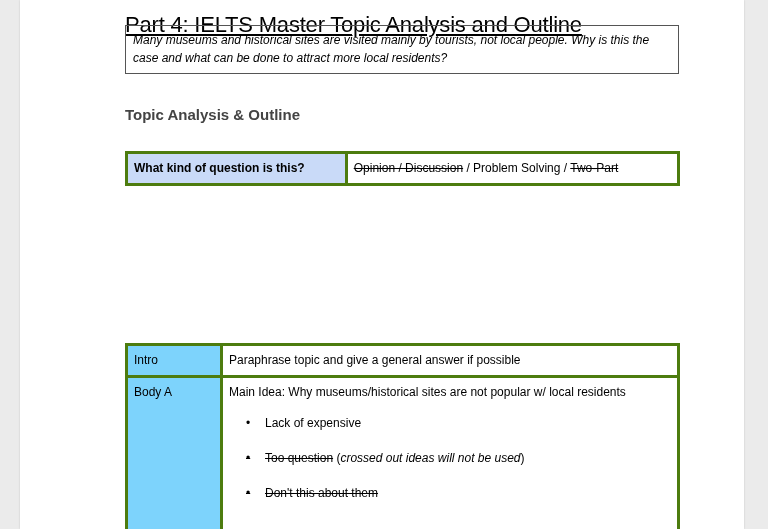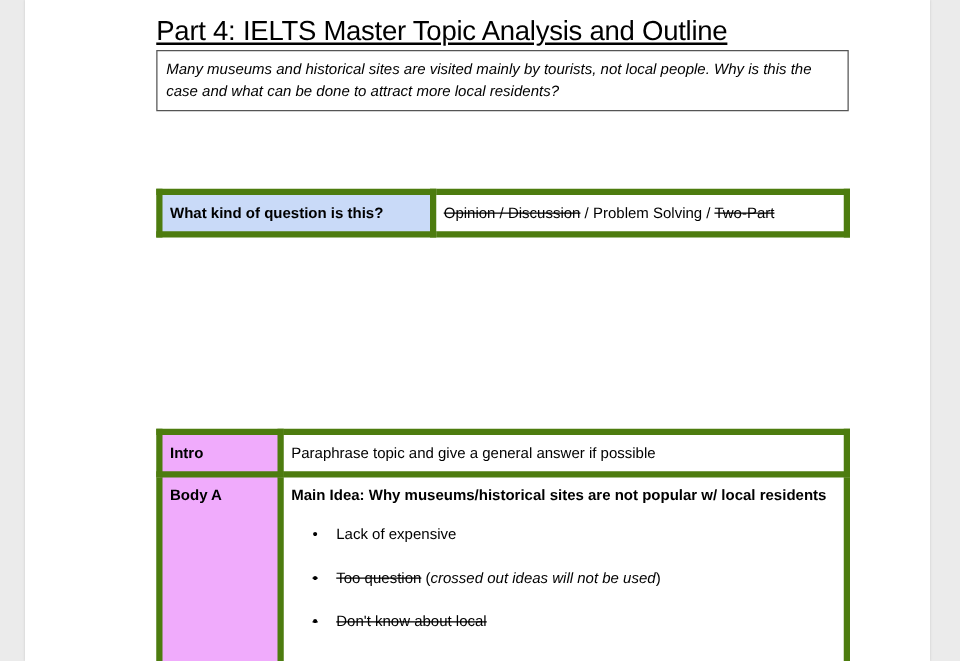--- a/index.html
+++ b/index.html
@@ -14,52 +14,53 @@
     position:absolute; left:20px; top:0; width:724px; height:529px;
     background:#fff;
     box-shadow: 0 0 2px rgba(0,0,0,0.15);
   }
   .title {
     position:absolute; left:105px; top:12px;
     font-size:22px; font-weight:normal; letter-spacing:-0.2px;
     margin:0; white-space:nowrap;text-decoration:underline;
   }
   .prompt-box {
-    position:absolute; left:105px; top:40px; width:554px; height:49px;
+    position:absolute; left:105px; top:25px; width:554px; height:49px;
     box-sizing:border-box; border:1px solid #555;
     padding:5px 7px; font-style:italic; font-size:12px; line-height:18px;
   }
   .subtitle {
     position:absolute; left:105px; top:106px;
     font-size:15px; color:#444; margin:0;
   }
   table { border-collapse:collapse; position:absolute; font-size:12px; }
-  td { border:5px solid #4d7c0f; vertical-align:top; padding:6px 6px; line-height:17px; }
+  td { border:3px solid #4d7c0f; vertical-align:top; padding:6px 6px; line-height:17px; }
   .t1 { left:105px; top:151px; width:555px; }
   .t1 td.q { background:#c9daf8; font-weight:bold; width:207px; }
   .t1 td.a { width:320px; }
   .t2 { left:105px; top:343px; width:555px; }
-  .t2 td.s { background:#f0abfc; font-weight:bold; width:80px; }
+  .t2 td.s { background:#7dd3fc; font-weight:normal; width:80px; }
   .strike { text-decoration:line-through; }
-  .bold { font-weight:bold; }
+  .bold { font-weight:normal; }
   ul { margin:14px 0 0 0; padding-left:36px; list-style:none; }
   li { position:relative; margin-bottom:18px; line-height:17px; }
   li .bullet { position:absolute; left:-19px; top:0; }
   .note { font-style:italic; }
 </style>
 </head>
 <body>
 
 <div class="page">
   <h1 class="title">Part 4: IELTS Master Topic Analysis and Outline</h1>
 
   <div class="prompt-box">
     <span>Many museums and historical sites are visited mainly by tourists, not local people. Why is this the case and what can be done to attract more local residents?</span>
   </div>
 
+  <h2 class="subtitle">Topic Analysis &amp; Outline</h2>
 
   <table class="t1">
     <tbody>
         <tr>
       <td class="q">What kind of question is this?</td>
       <td class="a"><span class="strike">Opinion / Discussion</span><span style="white-space:pre"> / Problem Solving / </span><span class="strike">Two-Part</span></td>
     </tr>
   </tbody>
     </table>
 
@@ -78,20 +79,20 @@
             <span class="bullet">•</span>
             <span>Lack of expensive</span>
           </li>
           <li>
             <span class="bullet strike">•</span>
             <span class="strike">Too question</span>
             <span>(<span class="note">crossed out ideas will not be used</span>)</span>
           </li>
           <li>
             <span class="bullet strike">•</span>
-            <span class="strike">Don't know about local</span>
+            <span class="strike">Don't this about them</span>
           </li>
         </ul>
       </td>
     </tr>
   </tbody>
     </table>
 </div>
 
 </body></html>

